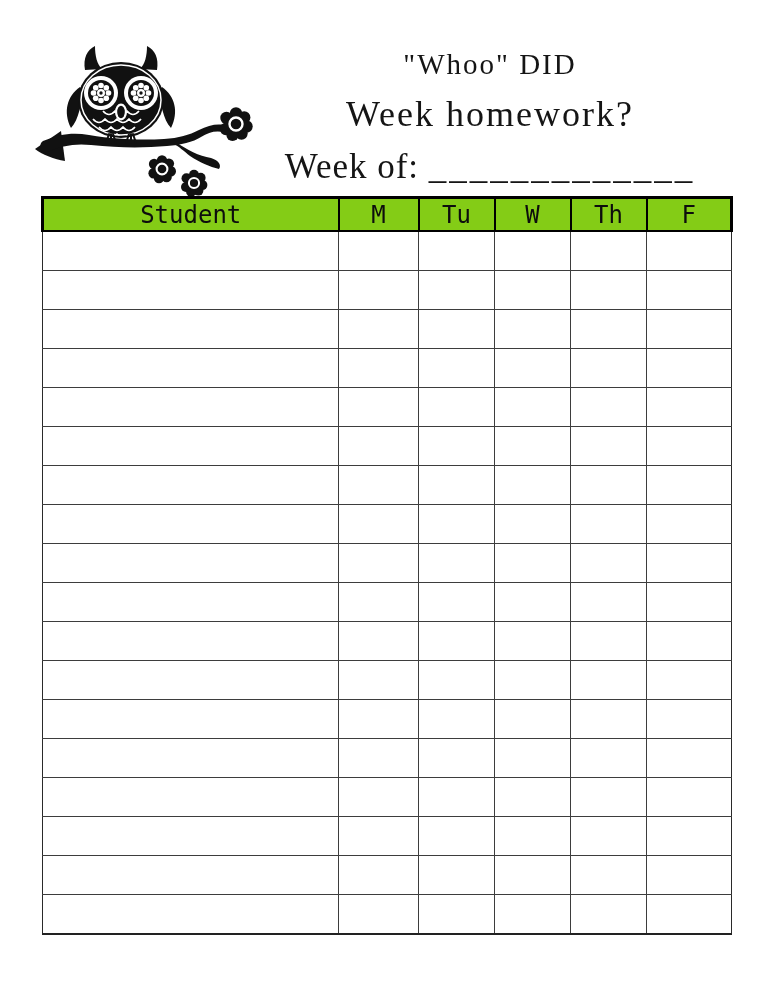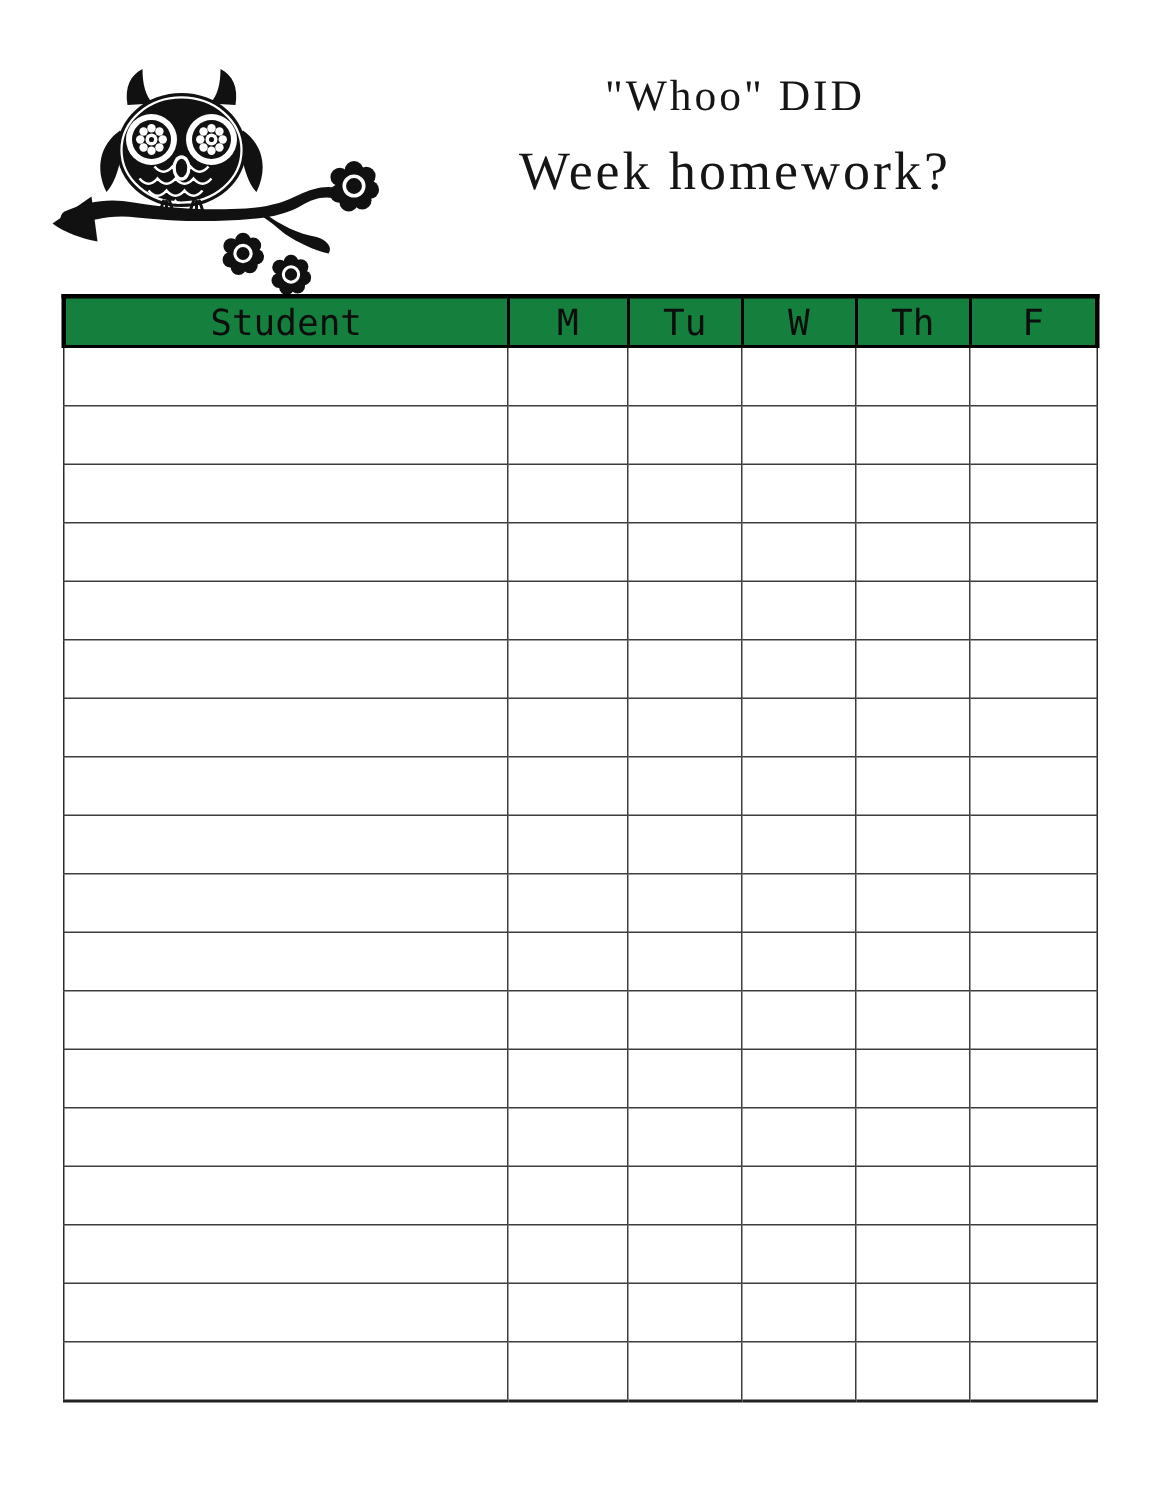--- a/index.html
+++ b/index.html
@@ -28,21 +28,21 @@
     width:689px;border-collapse:collapse;table-layout:fixed;
   }
   table.hw th{
     height:31px;
     border:2px solid #000;
     border-top-width:3px;
     font-size:24px;font-weight:normal;
     font-family:"DejaVu Sans Mono", monospace;
     text-align:center;vertical-align:middle;
     padding:0;color:#0d0d0d;
-    background:#15803d;
+    background:#84cc16;
   }
   table.hw th:first-child{border-left-width:3px;}
   table.hw th:last-child{border-right-width:3px;}
   table.hw td{
     height:38px;
     border:1.6px solid #3d3d3d;
     padding:0;background:#fff;
   }
   table.hw tbody td:first-child{border-left-color:#2a2a2a;}
   table.hw tbody td:last-child{border-right-color:#2a2a2a;}
@@ -174,20 +174,24 @@
         </g>
         <circle cx="165" cy="145" r="5.1" fill="none" stroke="#fff" stroke-width="2"></circle>
         <circle cx="165" cy="145" r="2.6" fill="#111"></circle>
       </g>
     </svg>
   </div>
 
   <div class="title-block">
     <div class="title-line title-line1">"Whoo" DID</div>
     <div class="title-line title-line2">Week homework?</div>
+    <div class="title-line title-line3">
+      <span>Week of:</span>
+      <span class="week-blank">_____________</span>
+    </div>
   </div>
 
   <table class="hw">
     <colgroup id="hw-cols">
         <col style="width: 296px;">
         <col style="width: 80px;">
         <col style="width: 76px;">
         <col style="width: 76px;">
         <col style="width: 76px;">
         <col style="width: 85px;">

